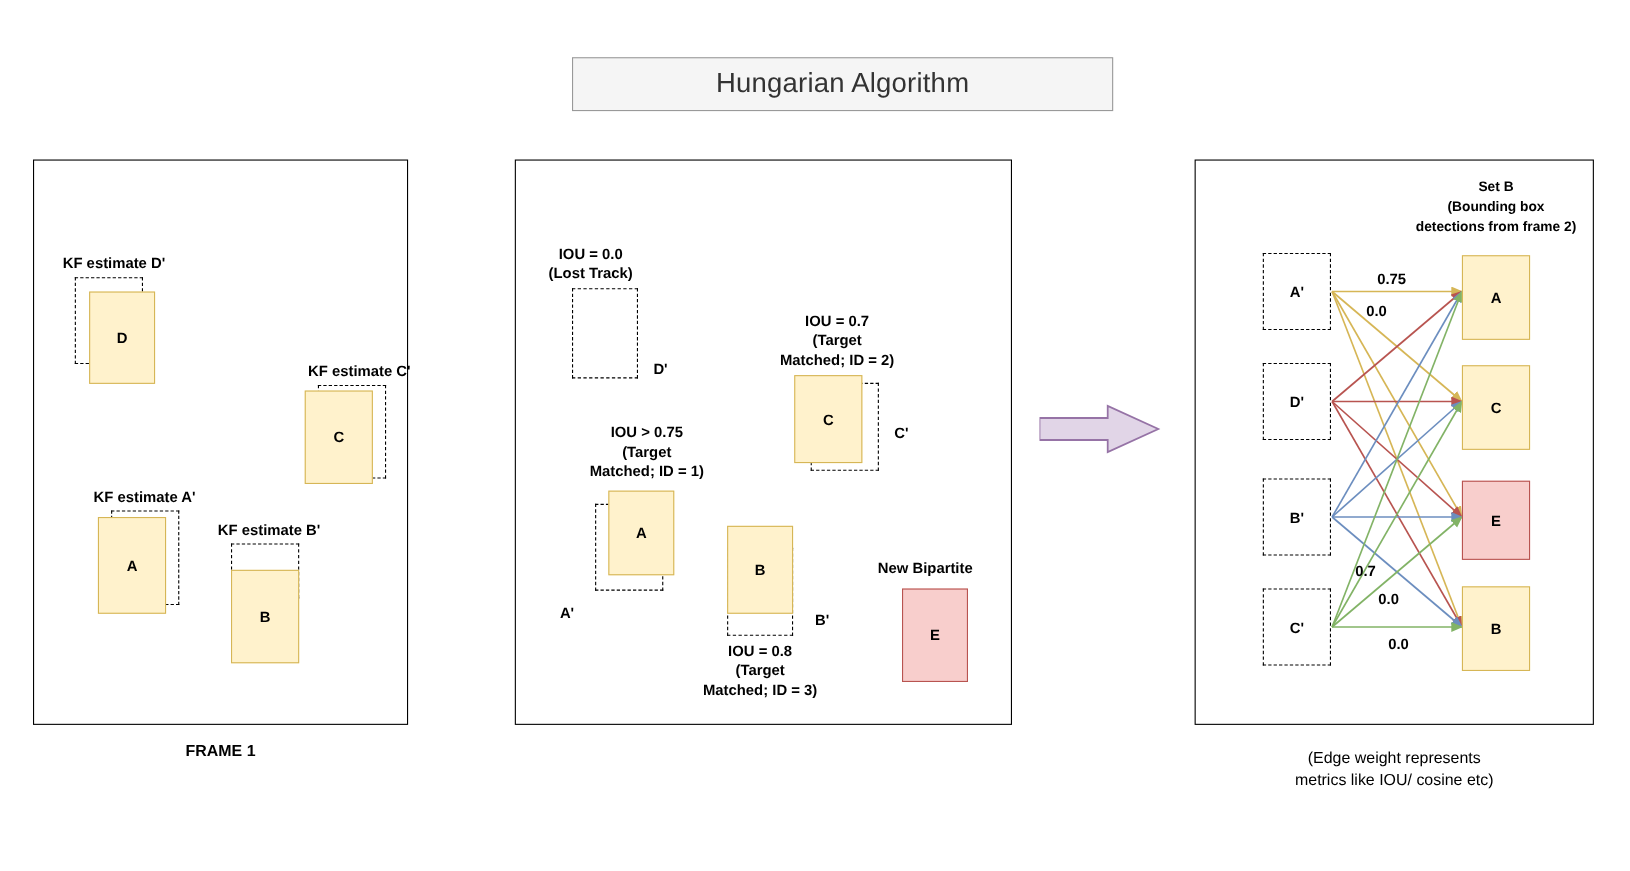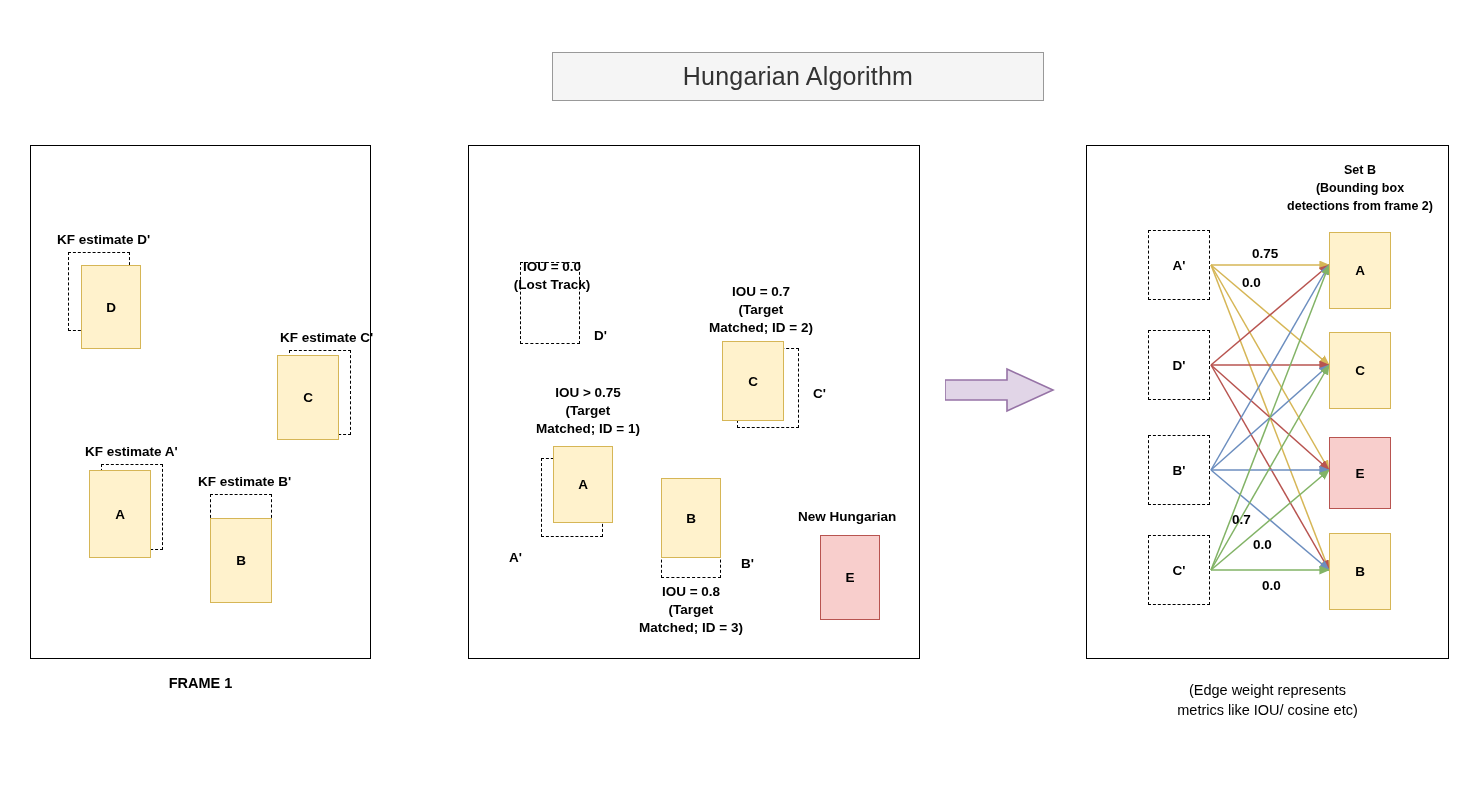--- a/index.html
+++ b/index.html
@@ -18,21 +18,21 @@
   }
   .canvas {
     position: absolute;
     left: 0; top: 0;
     width: 1482px;
     height: 792px;
   }
   
   #title-box {
     position: absolute;
-    left: 552px;
+    left: 520px;
     top: 52px;
     width: 490px;
     height: 47px;
     background: #f5f5f5;
     border: 1px solid #999999;
     display: flex;
     align-items: center;
     justify-content: center;
   }
   #title-box .title-text {
@@ -162,21 +162,21 @@
   <div class="box solid-yellow" style="left:89px; top:470px; width:62px; height:88px;">A</div>
 
   <div class="lbl" style="left:198px; top:473px;">KF estimate B'</div>
   <div class="box dashed" style="left:210px; top:494px; width:62px; height:50px;"></div>
   <div class="box solid-yellow" style="left:210px; top:518px; width:62px; height:85px;">B</div>
 
   <div class="panel-caption" id="caption-frame1">FRAME 1</div>
 
   <div class="panel" id="panel-frame2"></div>
 
-  <div class="lbl multiline" style="left:497px; top:222px; width:110px; text-align:center;margin-top:36px;">IOU = 0.0
+  <div class="lbl multiline" style="left:482px; top:222px; width:110px; text-align:center;">IOU = 0.0
 (Lost Track)</div>
   <div class="box dashed nofill" style="left:520px; top:262px; width:60px; height:82px;"></div>
   <div class="lbl" style="left:594px; top:327px;">D'</div>
 
   <div class="lbl multiline" style="left:693px; top:283px; width:136px; text-align:center;">IOU = 0.7
 (Target
 Matched; ID = 2)</div>
   <div class="box dashed nofill" style="left:737px; top:348px; width:62px; height:80px;"></div>
   <div class="box solid-yellow" style="left:722px; top:341px; width:62px; height:80px;">C</div>
   <div class="lbl" style="left:813px; top:385px;">C'</div>
@@ -188,21 +188,21 @@
   <div class="box solid-yellow" style="left:553px; top:446px; width:60px; height:77px;">A</div>
   <div class="lbl" style="left:509px; top:549px;">A'</div>
 
   <div class="box dashed nofill" style="left:661px; top:498px; width:60px; height:80px;"></div>
   <div class="box solid-yellow" style="left:661px; top:478px; width:60px; height:80px;">B</div>
   <div class="lbl" style="left:741px; top:555px;">B'</div>
   <div class="lbl multiline" style="left:630px; top:583px; width:122px; text-align:center;">IOU = 0.8
 (Target
 Matched; ID = 3)</div>
 
-  <div class="lbl" style="left:798px; top:508px;">New Hungarian</div>
+  <div class="lbl" style="left:798px; top:508px;">New Bipartite</div>
   <div class="box solid-red" style="left:820px; top:535px; width:60px; height:85px;">E</div>
 
 
   <svg id="big-arrow" viewBox="0 0 110 48">
     <polygon points="0,14 62,14 62,3 108,24 62,45 62,34 0,34" fill="#e1d5e7" stroke="#9673a6" stroke-width="1.6"></polygon>
   </svg>
 
   <div class="panel" id="panel-graph"></div>
 
   <div class="set-header" style="left:1280px; top:161px; width:160px;">Set B

